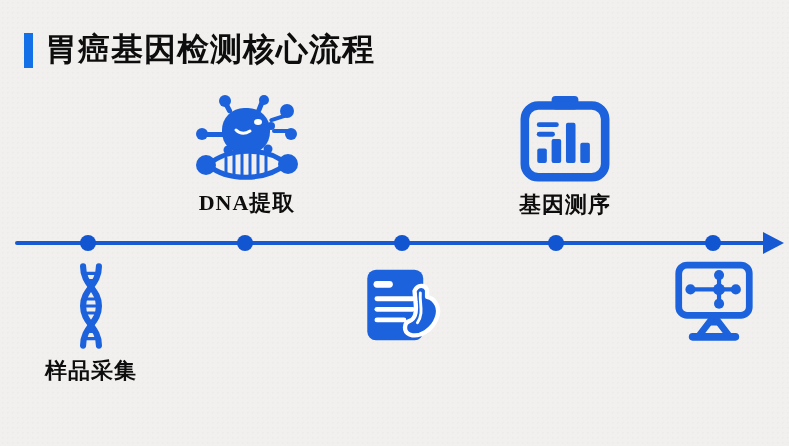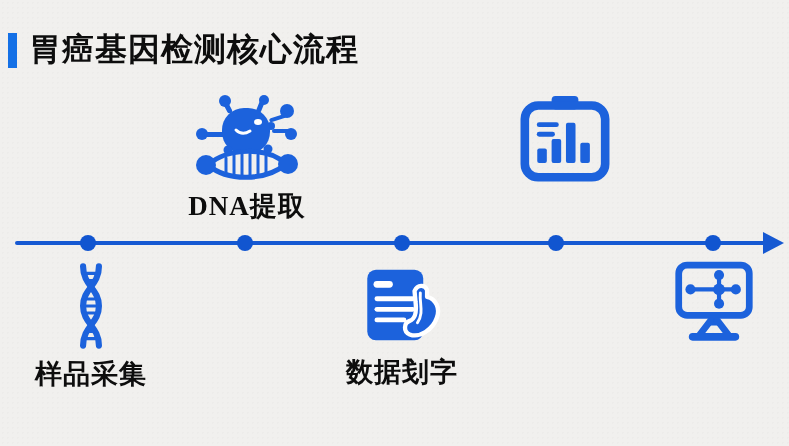--- a/index.html
+++ b/index.html
@@ -4,32 +4,32 @@
 <style>
   html,body{margin:0;padding:0;}
   .canvas{
     position:relative;width:789px;height:446px;overflow:hidden;
     background:#f1f0ee;
     background-image:radial-gradient(rgba(0,0,0,0.015) 1px, transparent 1px);
     background-size:5px 5px;
     font-family:"Liberation Serif","DejaVu Serif",serif;
     color:#111;
   }
-  .title-row{position:absolute;top:28px;left:8px;display:flex;align-items:center;gap:12px;}
+  .title-row{position:absolute;top:28px;left:24px;display:flex;align-items:center;gap:12px;}
   .accent-bar{width:9px;height:35px;background:#1470e6;}
   .page-title{margin:0;font-size:32px;font-weight:700;letter-spacing:1px;color:#0d0d0d;white-space:nowrap;}
 
   .tl-line{position:absolute;left:15px;top:241px;width:752px;height:4px;background:#1659d2;border-radius:2px;}
   .tl-arrow{position:absolute;left:763px;top:232px;width:0;height:0;
     border-left:21px solid #1659d2;border-top:11px solid transparent;border-bottom:11px solid transparent;}
   .tl-dot{position:absolute;top:235px;width:16px;height:16px;border-radius:50%;background:#1155d0;}
   .dot-1{left:80px;} .dot-2{left:237px;} .dot-3{left:394px;} .dot-4{left:548px;} .dot-5{left:705px;}
 
   .step{position:absolute;display:flex;flex-direction:column;align-items:center;}
-  .step .label{font-size:27px;font-weight:700;white-space:nowrap;color:#0d0d0d;letter-spacing:1px;}
+  .step .label{font-size:22px;font-weight:700;white-space:nowrap;color:#0d0d0d;letter-spacing:1px;}
   .step .icon{display:block;}
   #step-sample{left:6px;top:262px;width:170px;font-family:Liberation Serif, serif;}
   #step-extract{left:147px;top:94px;width:200px;}
   #step-analysis{left:302px;top:264px;width:200px;}
   #step-sequencing{left:465px;top:96px;width:200px;}
   #step-result{left:614px;top:260px;width:200px;}
   #step-sample .icon{margin-bottom:6px;}
   #step-analysis .icon{margin-bottom:8px;}
   #step-result .icon{margin-bottom:6px;}
   #step-extract .icon{margin-bottom:2px;}
@@ -114,38 +114,38 @@
       <rect x="4" y="6" width="58" height="73" rx="9" fill="#1c62dc"></rect>
       <g stroke="#ffffff" stroke-width="5" stroke-linecap="round">
         <line x1="14" y1="21" x2="27" y2="21" stroke-width="7"></line>
         <line x1="14" y1="36" x2="51" y2="36"></line>
         <line x1="14" y1="47" x2="51" y2="47"></line>
         <line x1="14" y1="58" x2="42" y2="58"></line>
       </g>
       <path d="M53,28 C56,21 64,21 66,27 L66,34 C75,36 80,46 76,56 C72,68 58,77 48,73 C41,70 42,61 48,59 C55,56.5 55,47 54,39 Z" fill="#1c62dc" stroke="#ffffff" stroke-width="4.5" stroke-linejoin="round"></path>
       <path d="M59,30 C58,42 63,50 56,61" fill="none" stroke="#ffffff" stroke-width="3" stroke-linecap="round"></path>
     </svg>
-    <div class="label">数据刬字</div>
   </div>
 
   <div class="step" id="step-sequencing">
     <svg class="icon" width="96" height="88" viewBox="0 0 100 92">
       <rect x="36" y="0" width="28" height="14" rx="4" fill="#1c62dc"></rect>
       <rect x="8" y="10" width="84" height="75" rx="14" fill="none" stroke="#1c62dc" stroke-width="9"></rect>
       <g stroke="#1c62dc" stroke-width="5" stroke-linecap="round">
         <line x1="23" y1="30" x2="41" y2="30"></line>
         <line x1="23" y1="40" x2="37" y2="40"></line>
       </g>
       <g fill="#1c62dc">
         <rect x="21" y="55" width="10" height="15" rx="2"></rect>
         <rect x="36" y="45" width="10" height="25" rx="2"></rect>
         <rect x="51" y="28" width="10" height="42" rx="2"></rect>
         <rect x="66" y="49" width="10" height="21" rx="2"></rect>
       </g>
     </svg>
+    <div class="label">基因测序</div>
   </div>
 
   <div class="step" id="step-result">
     <svg class="icon" width="84" height="84" viewBox="0 0 100 100">
       <rect x="8" y="6" width="84" height="60" rx="10" fill="none" stroke="#1c62dc" stroke-width="8"></rect>
       <g stroke="#1c62dc" stroke-width="5" stroke-linecap="round">
         <line x1="24" y1="35" x2="56" y2="35"></line>
         <line x1="56" y1="35" x2="56" y2="20"></line>
         <line x1="56" y1="35" x2="74" y2="35"></line>
         <line x1="56" y1="35" x2="56" y2="50"></line>

